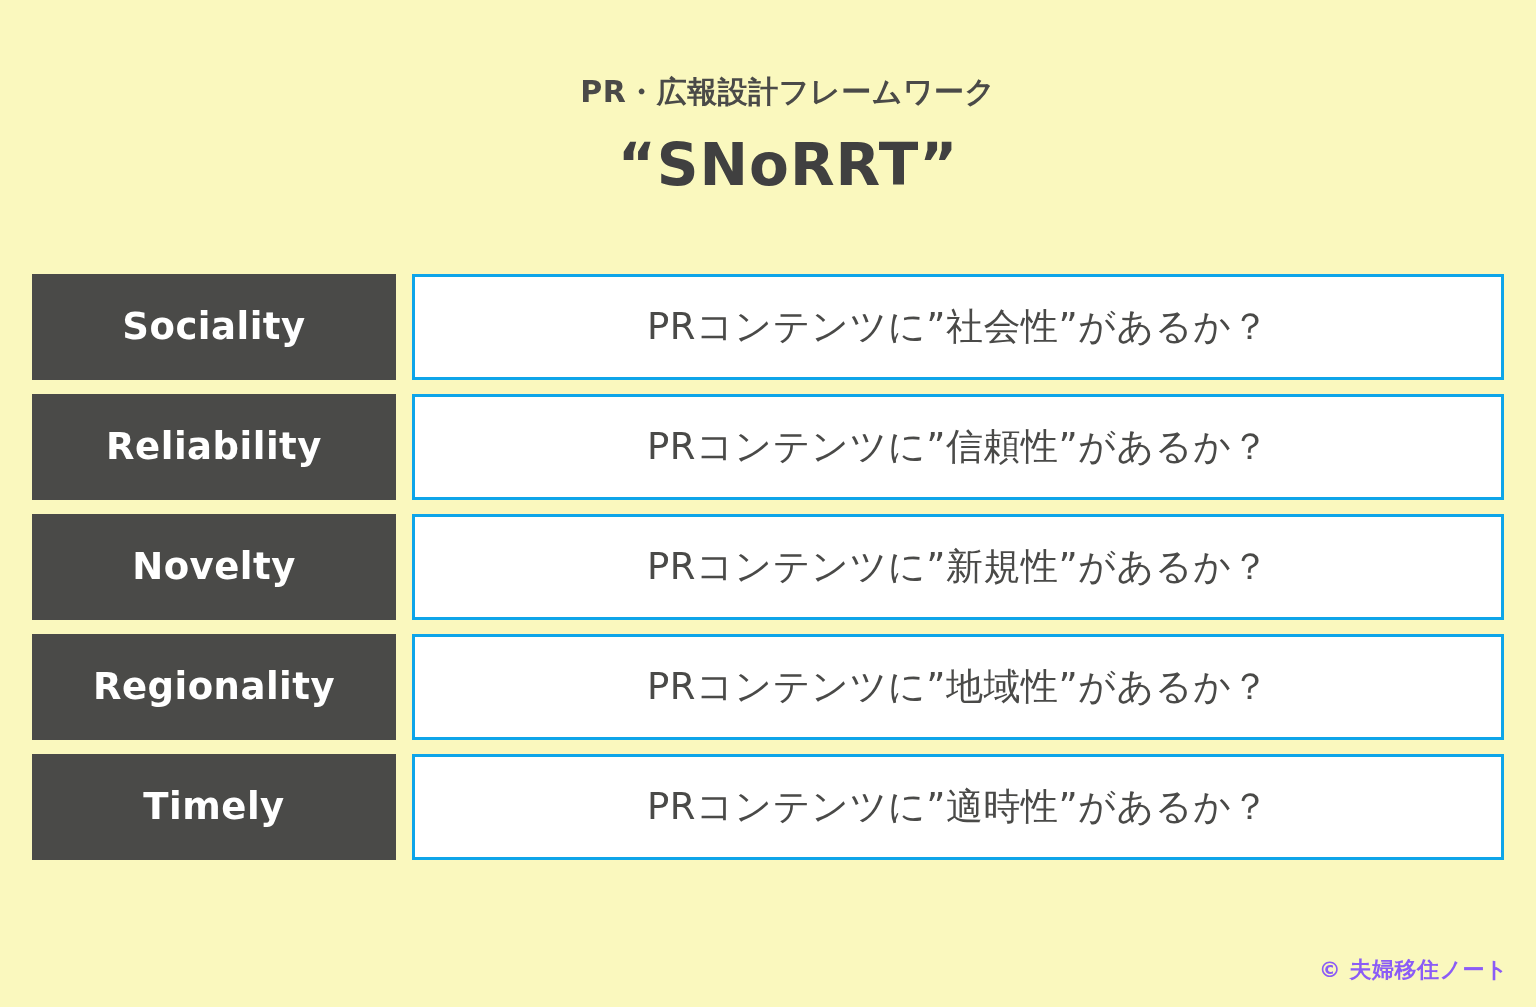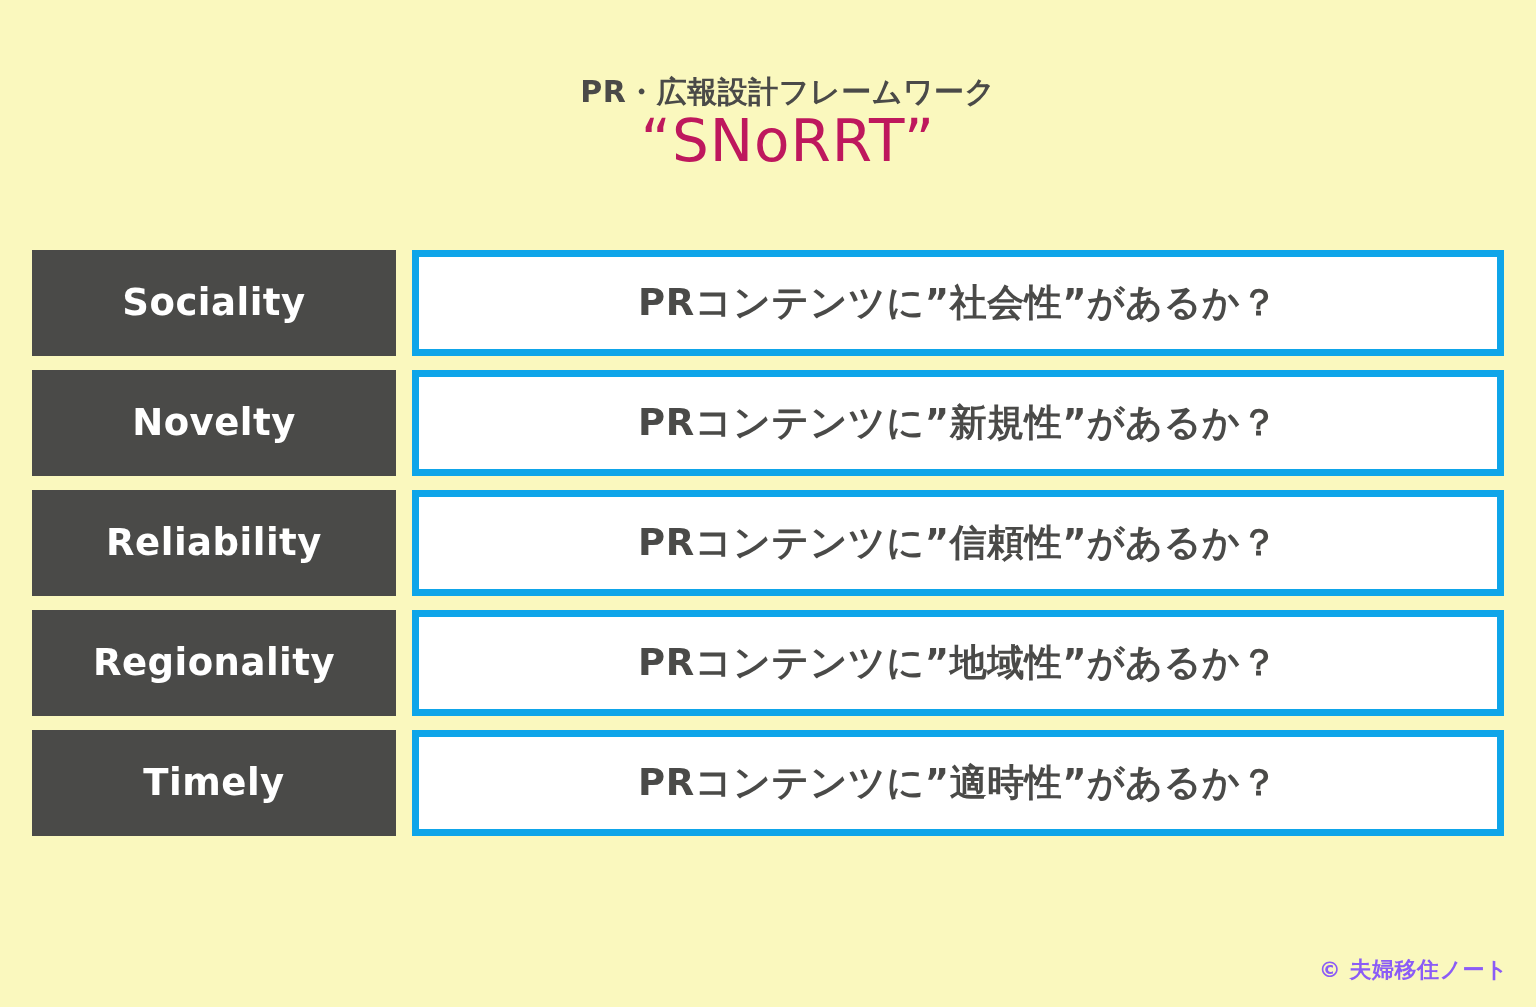--- a/index.html
+++ b/index.html
@@ -27,22 +27,23 @@
   }
   .subtitle {
     font-size: 30px;
     font-weight: 700;
     color: #4A4A48;
     letter-spacing: 0.5px;
     line-height: 1.2;
   }
   .title {
     font-size: 58px;
-    font-weight: 400;
-    color: #be185d;
+    font-weight: 700;
+    color: #404040;
+    margin-top: 24px;
     letter-spacing: 1px;
     line-height: 1.1;
   }
   .rows {
     margin: 0 auto;
     padding-top: 76px;
     width: 1472px;
   }
   .row {
     display: flex;
@@ -66,26 +67,26 @@
     box-sizing: border-box;
     letter-spacing: 0.5px;
   }
   .gap {
     width: 16px;
     flex: 0 0 16px;
   }
   .desc {
     flex: 1;
     background: #FFFFFF;
-    border: 7px solid #0ea5e9;
+    border: 3px solid #0ea5e9;
     display: flex;
     align-items: center;
     justify-content: center;
     font-size: 37px;
-    font-weight: 700;
+    font-weight: 400;
     color: #4A4A48;
     box-sizing: border-box;
     letter-spacing: 0.5px;
   }
   .credit {
     position: absolute;
     right: 28px;
     bottom: 22px;
     font-size: 22px;
     font-weight: 700;
@@ -105,29 +106,29 @@
 
   <div class="rows">
 
     <div class="row">
       <div class="term">Sociality</div>
       <div class="gap"></div>
       <div class="desc">PRコンテンツに”社会性”があるか？</div>
     </div>
 
     <div class="row">
+      <div class="term">Reliability</div>
+      <div class="gap"></div>
+      <div class="desc">PRコンテンツに”信頼性”があるか？</div>
+    </div>
+
+    <div class="row">
       <div class="term">Novelty</div>
       <div class="gap"></div>
       <div class="desc">PRコンテンツに”新規性”があるか？</div>
-    </div>
-
-    <div class="row">
-      <div class="term">Reliability</div>
-      <div class="gap"></div>
-      <div class="desc">PRコンテンツに”信頼性”があるか？</div>
     </div>
 
     <div class="row">
       <div class="term">Regionality</div>
       <div class="gap"></div>
       <div class="desc">PRコンテンツに”地域性”があるか？</div>
     </div>
 
     <div class="row">
       <div class="term">Timely</div>

